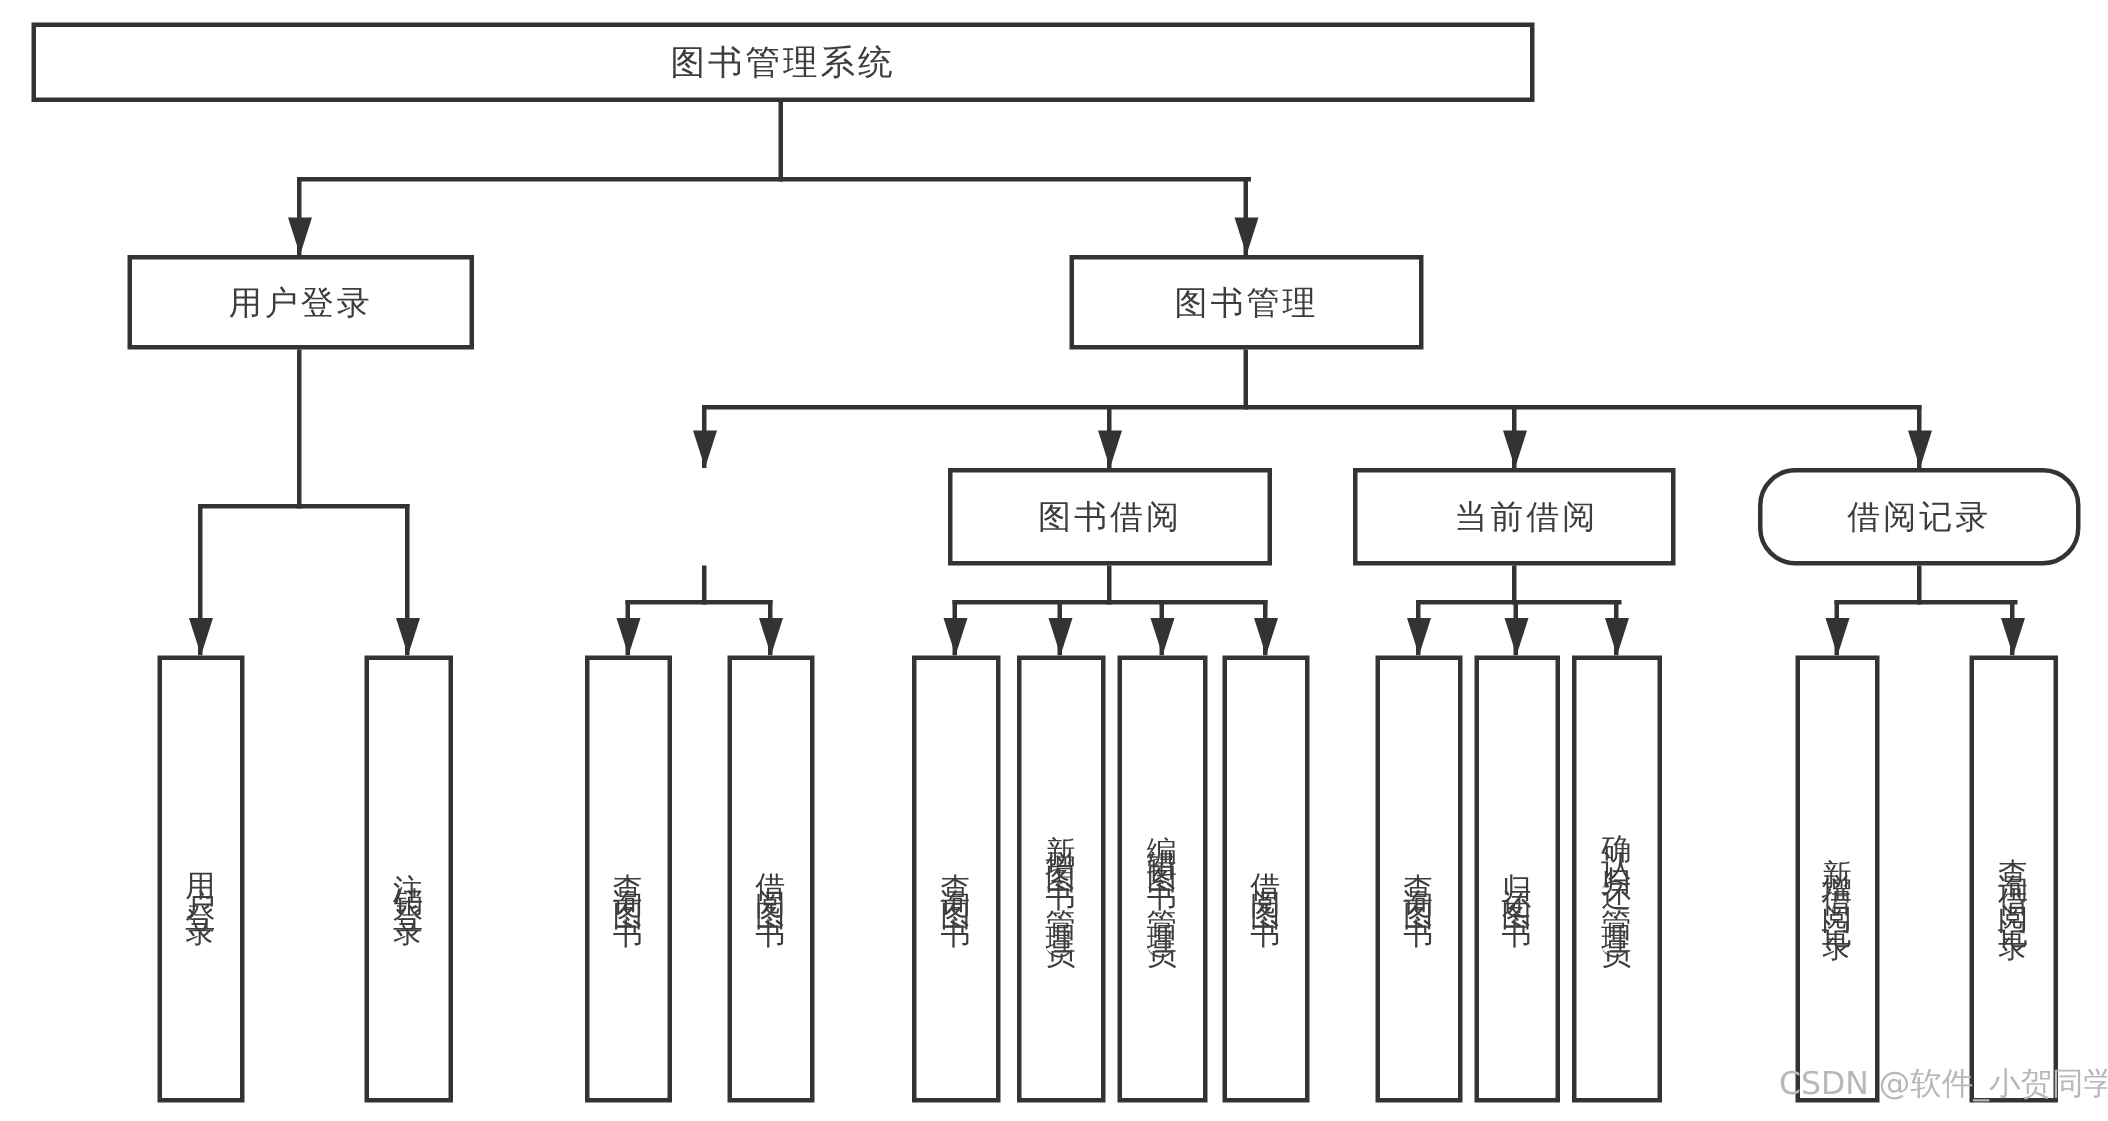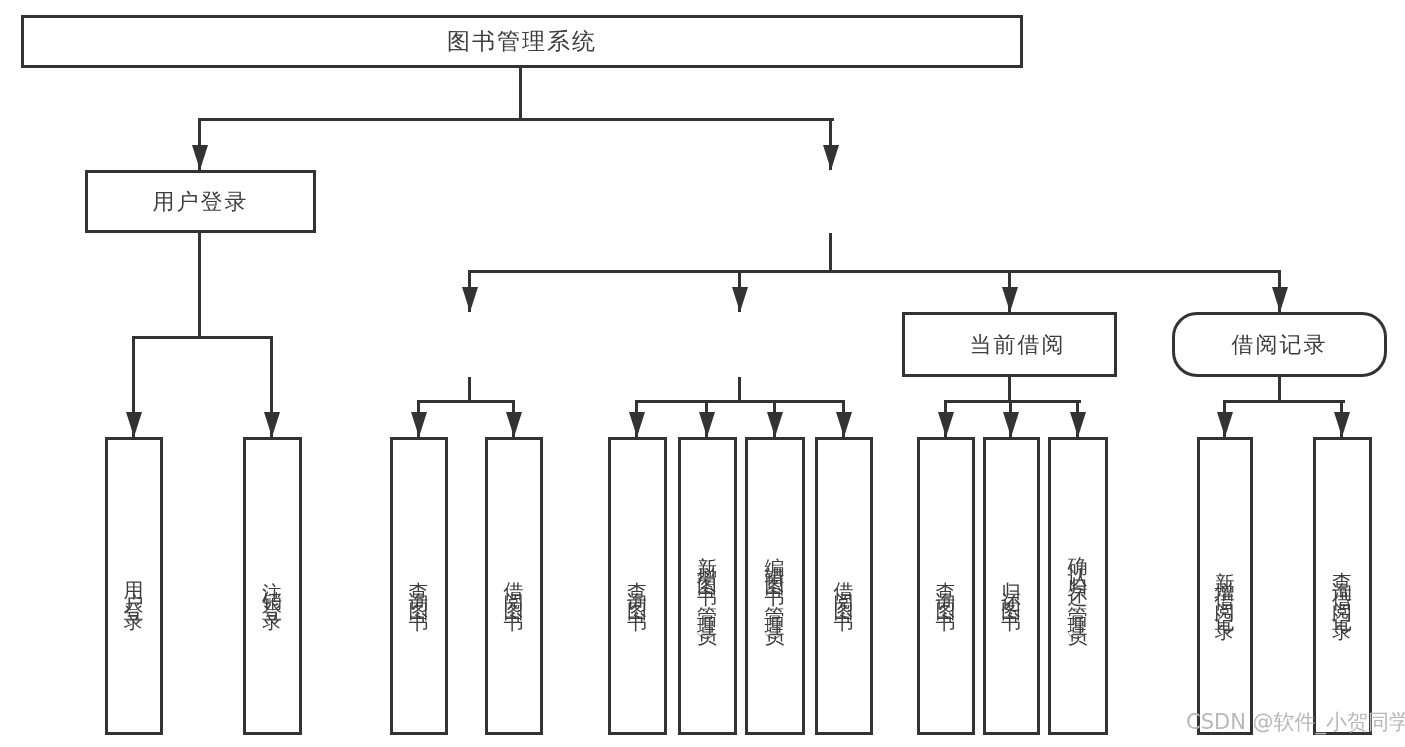--- a/index.html
+++ b/index.html
@@ -65,39 +65,45 @@
   <div class="line" style="left:519px; top:68px; width:3px; height:53px;"></div>
   <div class="line" style="left:198px; top:118px; width:636px; height:3px;"></div>
   <div class="line" style="left:198px; top:118px; width:3px; height:52px;"></div>
   <div class="arrow" style="left:192px; top:145px;"></div>
   <div class="line" style="left:829px; top:118px; width:3px; height:52px;"></div>
   <div class="arrow" style="left:823px; top:145px;"></div>
 
   <div class="box hbox" style="left:85px; top:170px; width:231px; height:63px;">
     <span>用户登录</span>
   </div>
+  <div class="box hbox" style="left:713px; top:170px; width:236px; height:63px;">
+    <span>图书管理</span>
+  </div>
 
   <div class="line" style="left:198px; top:233px; width:3px; height:106px;"></div>
   <div class="line" style="left:132px; top:336px; width:141px; height:3px;"></div>
   <div class="line" style="left:132px; top:336px; width:3px; height:101px;"></div>
   <div class="arrow" style="left:126px; top:412px;"></div>
   <div class="line" style="left:270px; top:336px; width:3px; height:101px;"></div>
   <div class="arrow" style="left:264px; top:412px;"></div>
 
   <div class="line" style="left:829px; top:233px; width:3px; height:40px;"></div>
   <div class="line" style="left:468px; top:270px; width:813px; height:3px;"></div>
   <div class="line" style="left:468px; top:270px; width:3px; height:42px;"></div>
   <div class="arrow" style="left:462px; top:287px;"></div>
   <div class="line" style="left:738px; top:270px; width:3px; height:42px;"></div>
   <div class="arrow" style="left:732px; top:287px;"></div>
   <div class="line" style="left:1008px; top:270px; width:3px; height:42px;"></div>
   <div class="arrow" style="left:1002px; top:287px;"></div>
   <div class="line" style="left:1278px; top:270px; width:3px; height:42px;"></div>
   <div class="arrow" style="left:1272px; top:287px;"></div>
 
+  <div class="box hbox" style="left:632px; top:312px; width:216px; height:65px;">
+    <span>图书借阅</span>
+  </div>
   <div class="box hbox" style="left:902px; top:312px; width:215px; height:65px;padding-left:16px;">
     <span>当前借阅</span>
   </div>
   <div class="box hbox" style="left:1172px; top:312px; width:215px; height:65px;border-radius:25px;">
     <span>借阅记录</span>
   </div>
 
   <div class="line" style="left:468px; top:377px; width:3px; height:26px;"></div>
   <div class="line" style="left:417px; top:400px; width:98px; height:3px;"></div>
   <div class="line" style="left:417px; top:400px; width:3px; height:37px;"></div>

